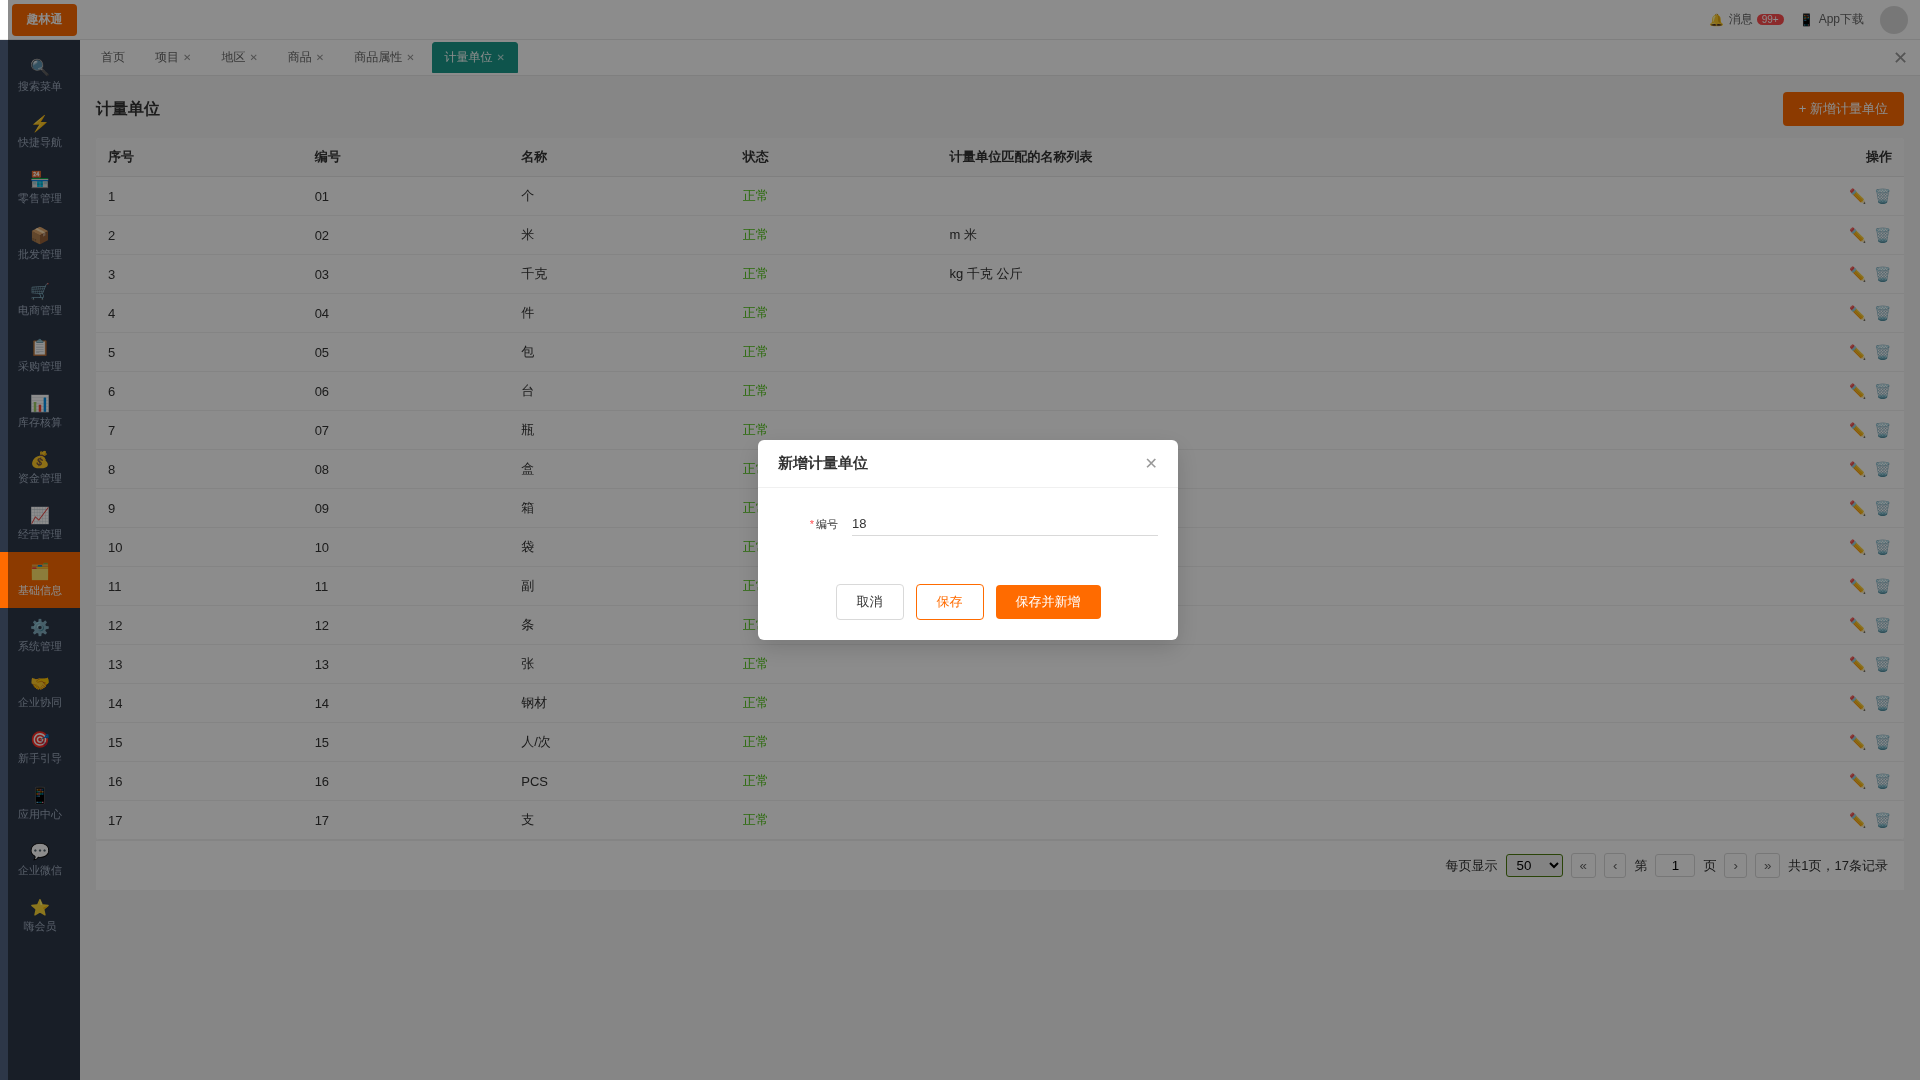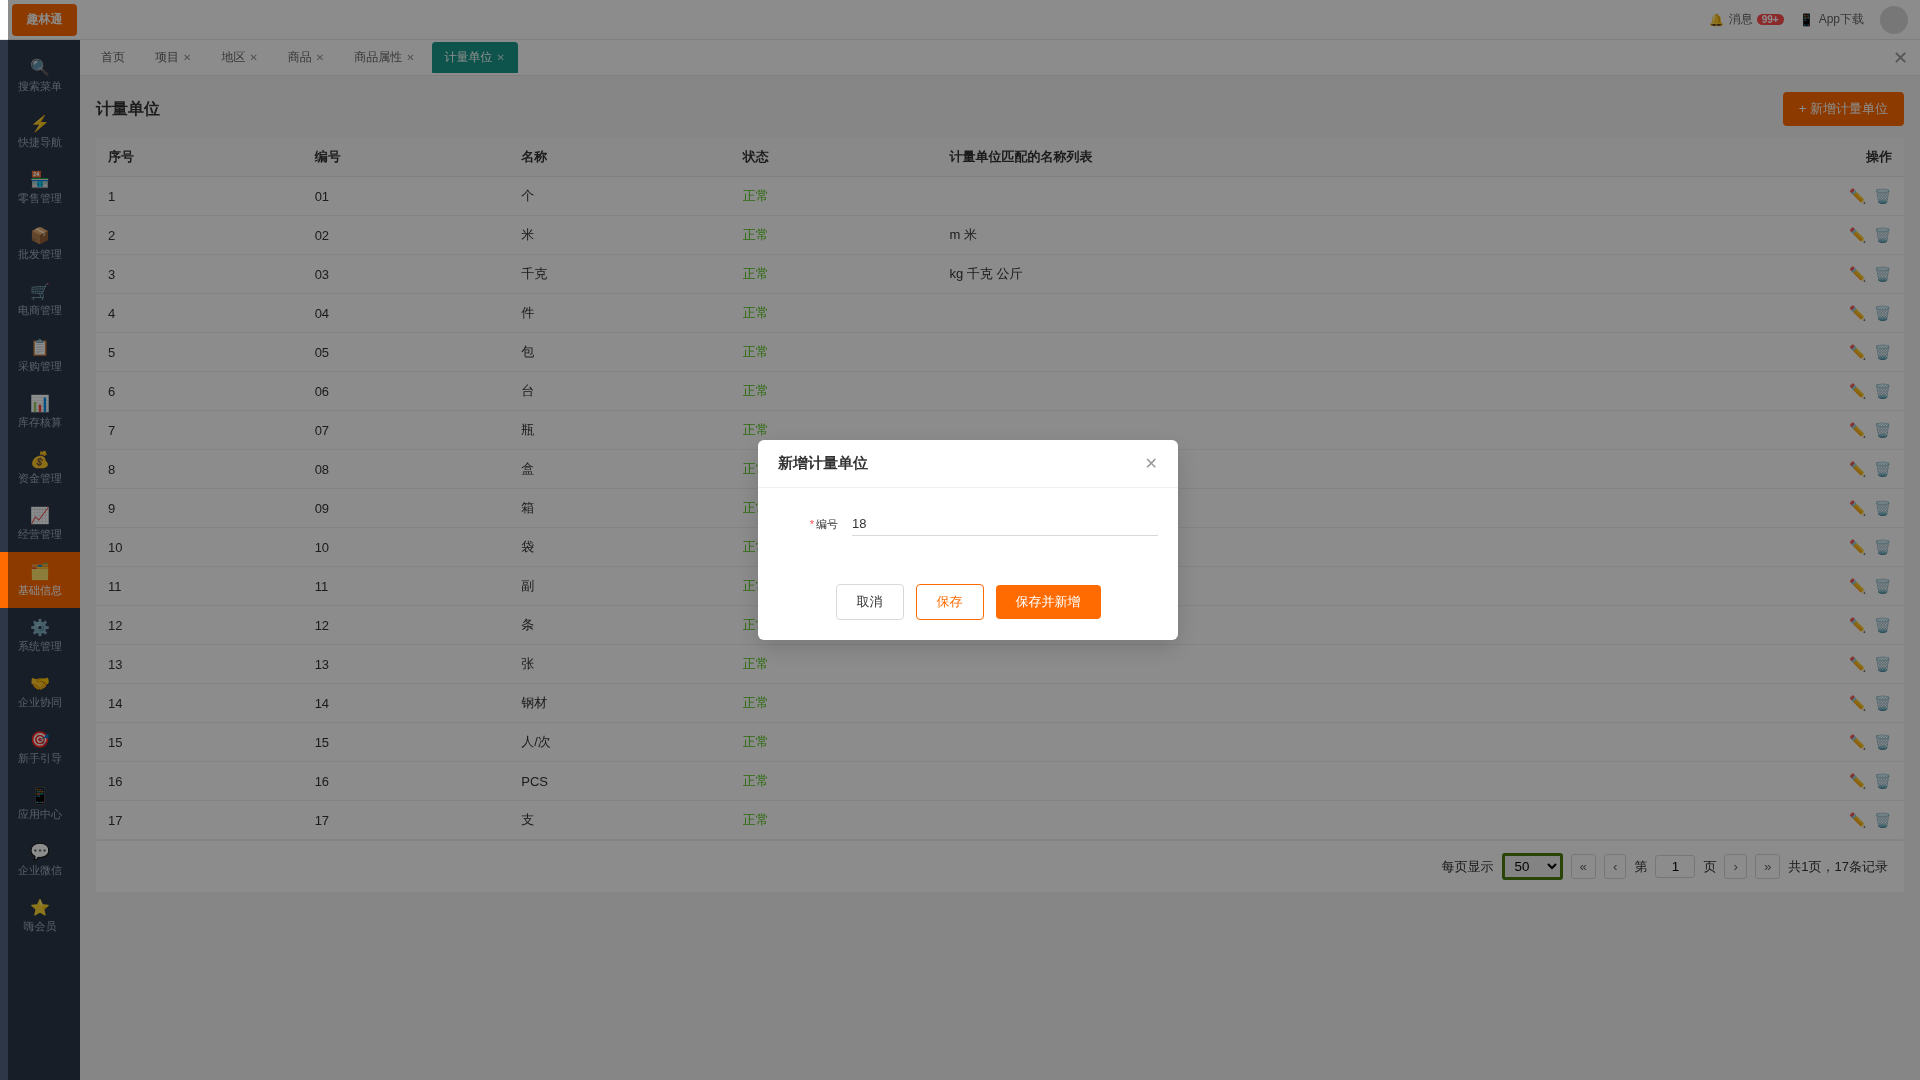--- a/index.html
+++ b/index.html
@@ -4,21 +4,21 @@
   <style>
     * { box-sizing: border-box; margin: 0; padding: 0; }
     body { font-family: "Microsoft YaHei", "PingFang SC", Arial, sans-serif; font-size: 13px; background: #f0f2f5; color: #333; height: 1080px; width: 1920px; overflow: hidden; display: flex; flex-direction: column; }
 
     
     .top-bar { height: 40px; background: #fff; display: flex; align-items: center; justify-content: space-between; padding: 0 12px; border-bottom: 1px solid #e8e8e8; flex-shrink: 0; }
     .top-bar-left { display: flex; align-items: center; gap: 8px; }
     .logo-box { width: 65px; height: 32px; background: #ff6b00; border-radius: 4px; display: flex; align-items: center; justify-content: center; color: #fff; font-size: 12px; font-weight: bold; }
     .top-bar-right { display: flex; align-items: center; gap: 16px; }
     .top-btn { display: flex; align-items: center; gap: 4px; font-size: 12px; color: #666; cursor: pointer; }
-    .badge { background: #ff4d4f; color: #fff; border-radius: 10px; padding: 0 5px; font-size: 10px; min-width: 16px; text-align: center; font-weight: bold; }
+    .badge { background: #ff4d4f; color: #fff; border-radius: 10px; padding: 0 5px; font-size: 10px; min-width: 16px; text-align: center; }
     .avatar { width: 28px; height: 28px; background: #d9d9d9; border-radius: 50%; }
 
     
     .main-layout { display: flex; flex: 1; overflow: hidden; }
 
     
     .sidebar { width: 80px; background: #2d3748; display: flex; flex-direction: column; align-items: center; padding-top: 8px; flex-shrink: 0; }
     .sidebar-item { width: 100%; padding: 10px 4px; text-align: center; color: #a0aec0; cursor: pointer; font-size: 12px; transition: background 0.2s; }
     .sidebar-item.active { background: #ff6b00; color: #fff; }
     .sidebar-item span { display: block; margin-top: 2px; font-size: 11px; }
@@ -48,21 +48,21 @@
     th { padding: 10px 12px; text-align: left; font-weight: 600; font-size: 13px; color: #333; border-bottom: 1px solid #e8e8e8; white-space: nowrap; }
     td { padding: 10px 12px; border-bottom: 1px solid #f0f0f0; font-size: 13px; color: #333; }
     .status-normal { color: #52c41a; }
     .action-icons { display: flex; gap: 8px; }
     .action-icon { cursor: pointer; color: #999; font-size: 14px; }
 
     
     .pagination { display: flex; align-items: center; justify-content: flex-end; padding: 12px 16px; background: #fff; border-top: 1px solid #f0f0f0; gap: 8px; font-size: 13px; }
     .pagination-btn { padding: 4px 8px; border: 1px solid #d9d9d9; border-radius: 3px; cursor: pointer; background: #fff; color: #666; }
     .page-input { width: 40px; text-align: center; border: 1px solid #d9d9d9; border-radius: 3px; padding: 3px 4px; }
-    .page-size-select { border: 3px solid #4d7c0f; border-radius: 3px; padding: 2px 6px; }
+    .page-size-select { border: 1px solid #4d7c0f; border-radius: 3px; padding: 2px 6px; }
 
     
     .overlay { position: fixed; top: 0; left: 8px; width: 100%; height: 100%; background: rgba(0,0,0,0.45); z-index: 1000; display: flex; align-items: center; justify-content: center; }
 
     
     .modal { background: #fff; border-radius: 6px; width: 420px; box-shadow: 0 8px 24px rgba(0,0,0,0.15); }
     .modal-header { padding: 14px 20px; border-bottom: 1px solid #f0f0f0; display: flex; align-items: center; justify-content: space-between; }
     .modal-title { font-size: 15px; font-weight: 600; color: #333; }
     .modal-close { cursor: pointer; color: #999; font-size: 16px; }
     .modal-body { padding: 24px 20px 16px; }

